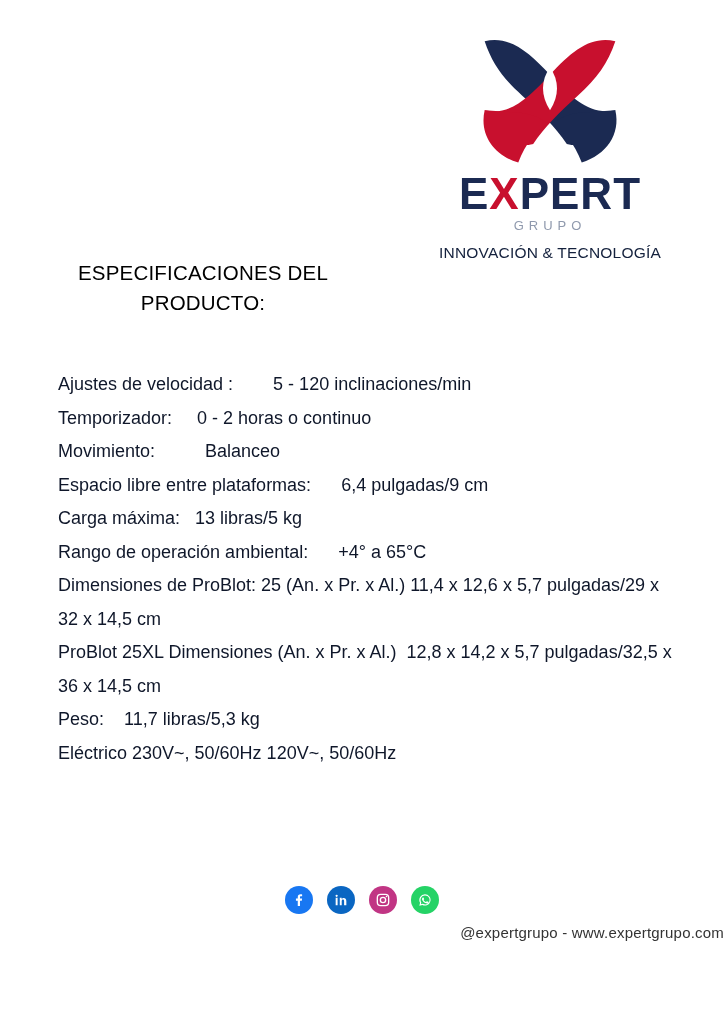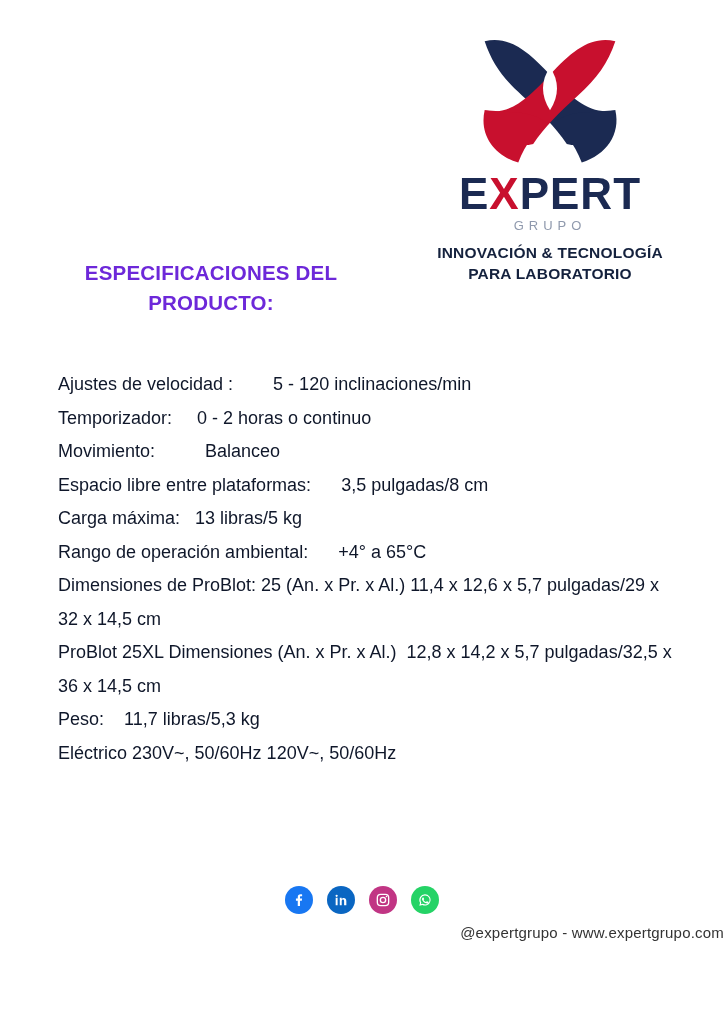--- a/index.html
+++ b/index.html
@@ -51,37 +51,37 @@
     font-size: 13px;
     letter-spacing: 5px;
     color: #8f99ad;
     margin-top: 2px;
     font-weight: normal;
     text-align: center;
   }
   .logo-tagline {
     margin-top: 10px;
     font-size: 15.5px;
-    font-weight: bold;
+    font-weight: normal;
     color: #14213d;
     line-height: 1.35;
     letter-spacing: 0.2px;
   }
 
   
   .doc-title {
     position: absolute;
     top: 258px;
-    left: 46px;
+    left: 38px;
     width: 330px;
     text-align: center;
     font-size: 20.5px;
-    font-weight: bold;
+    font-weight: normal;
     line-height: 1.45;
-    color: #6d28d9;
+    color: #000000;
     letter-spacing: 0.2px;
   }
 
   
   .spec-list {
     position: absolute;
     top: 368px;
     left: 58px;
     width: 620px;
   }
@@ -136,34 +136,33 @@
 
       <path d="M160 16 C 134 10, 114 26, 90 52 C 66 78, 46 96, 20 90 C 28 116, 48 132, 72 126 C 84 108, 100 92, 120 74 C 140 56, 152 40, 160 16 Z" fill="#c8102e"></path>
       <path d="M20 90 C 14 116, 30 138, 56 146 C 64 124, 76 112, 88 104 C 76 96, 64 92, 50 92 Z" fill="#c8102e"></path>
 
       <path d="M90 44 C 100 58, 100 74, 90 90 C 80 74, 80 58, 90 44 Z" fill="#ffffff"></path>
     </svg>
     <div class="logo-word"><span>E<span class="x-red">X</span>PERT</span></div>
     <div class="logo-sub">GRUPO</div>
     <div class="logo-tagline">
       <div>INNOVACIÓN &amp; TECNOLOGÍA</div>
-      <div>PARA LABORATORIO</div>
     </div>
   </div>
 
   <div class="doc-title">
     <div>ESPECIFICACIONES DEL</div>
     <div>PRODUCTO:</div>
   </div>
 
   <div class="spec-list">
     <div class="spec-row">Ajustes de velocidad :        5 - 120 inclinaciones/min</div>
     <div class="spec-row">Temporizador:     0 - 2 horas o continuo</div>
     <div class="spec-row">Movimiento:          Balanceo</div>
-    <div class="spec-row">Espacio libre entre plataformas:      3,5 pulgadas/8 cm</div>
+    <div class="spec-row">Espacio libre entre plataformas:      6,4 pulgadas/9 cm</div>
     <div class="spec-row">Carga máxima:   13 libras/5 kg</div>
     <div class="spec-row">Rango de operación ambiental:      +4° a 65°C</div>
     <div class="spec-row">Dimensiones de ProBlot: 25 (An. x Pr. x Al.) 11,4 x 12,6 x 5,7 pulgadas/29 x 32 x 14,5 cm</div>
     <div class="spec-row">ProBlot 25XL Dimensiones (An. x Pr. x Al.)  12,8 x 14,2 x 5,7 pulgadas/32,5 x 36 x 14,5 cm</div>
     <div class="spec-row">Peso:    11,7 libras/5,3 kg</div>
     <div class="spec-row">Eléctrico 230V~, 50/60Hz 120V~, 50/60Hz</div>
   </div>
 
   <div class="footer">
     <div class="social-row">

